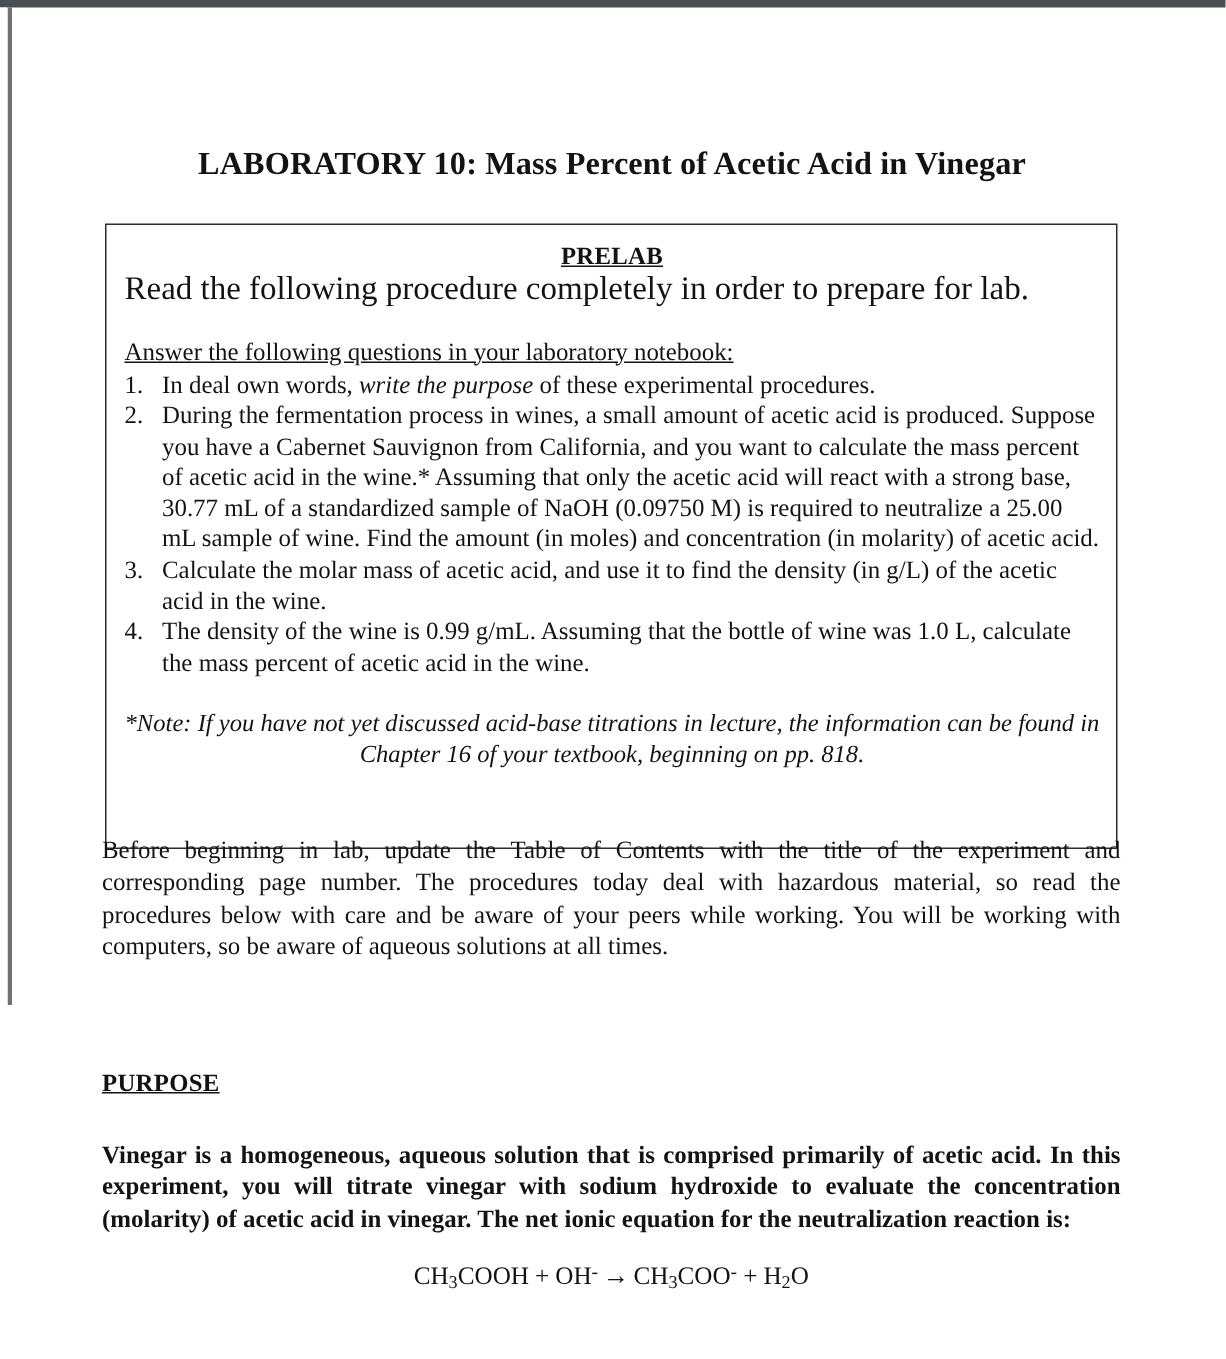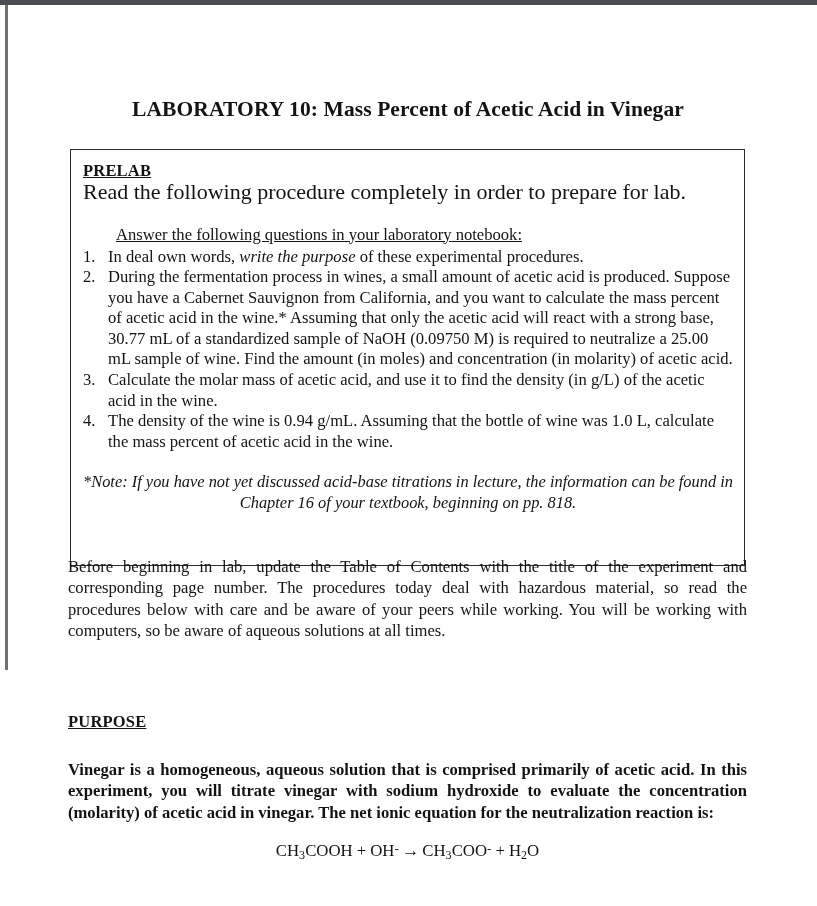--- a/index.html
+++ b/index.html
@@ -68,31 +68,31 @@
     position: absolute;
     left: 12px;
     top: 11px;
     width: 650px;
   }
   .heading-ul {
     font-weight: bold;
     text-decoration: underline;
     font-size: 16.5px;
     letter-spacing: 0.2px;
+    text-align: center;
   }
   .prelab-line {
     font-size: 22px;
     line-height: 20.5px;
     margin-top: 1px;
   }
   .prelab-subhead {
     font-size: 16.6px;
     text-decoration: underline;
     margin-top: 22px;
-    margin-left: 33px;
   }
 
   ol.prelab-list {
     margin: 2px 0 0 0;
     padding: 0;
     list-style: none;
     font-size: 16.6px;
     line-height: 20.6px;
   }
   ol.prelab-list > li {
@@ -179,21 +179,21 @@
         <li>
           <span class="num">1.</span><span>In deal own words, </span><span class="ital">write the purpose</span><span> of these experimental procedures.</span>
         </li>
         <li>
           <span class="num">2.</span><span>During the fermentation process in wines, a small amount of acetic acid is produced. Suppose you have a Cabernet Sauvignon from California, and you want to calculate the mass percent of acetic acid in the wine.* Assuming that only the acetic acid will react with a strong base, 30.77 mL of a standardized sample of NaOH (0.09750 M) is required to neutralize a 25.00 mL sample of wine. Find the amount (in moles) and concentration (in molarity) of acetic acid.</span>
         </li>
         <li>
           <span class="num">3.</span><span>Calculate the molar mass of acetic acid, and use it to find the density (in g/L) of the acetic acid in the wine.</span>
         </li>
         <li>
-          <span class="num">4.</span><span>The density of the wine is 0.94 g/mL. Assuming that the bottle of wine was 1.0 L, calculate the mass percent of acetic acid in the wine.</span>
+          <span class="num">4.</span><span>The density of the wine is 0.99 g/mL. Assuming that the bottle of wine was 1.0 L, calculate the mass percent of acetic acid in the wine.</span>
         </li>
       </ol>
 
       <div class="note-text">*Note: If you have not yet discussed acid-base titrations in lecture, the information can be found in Chapter 16 of your textbook, beginning on pp. 818.</div>
     </div>
   </div>
 
   <div id="para-before" class="body-para">Before beginning in lab, update the Table of Contents with the title of the experiment and corresponding page number. The procedures today deal with hazardous material, so read the procedures below with care and be aware of your peers while working. You will be working with computers, so be aware of aqueous solutions at all times.</div>
 
   <div id="purpose-heading">PURPOSE</div>

